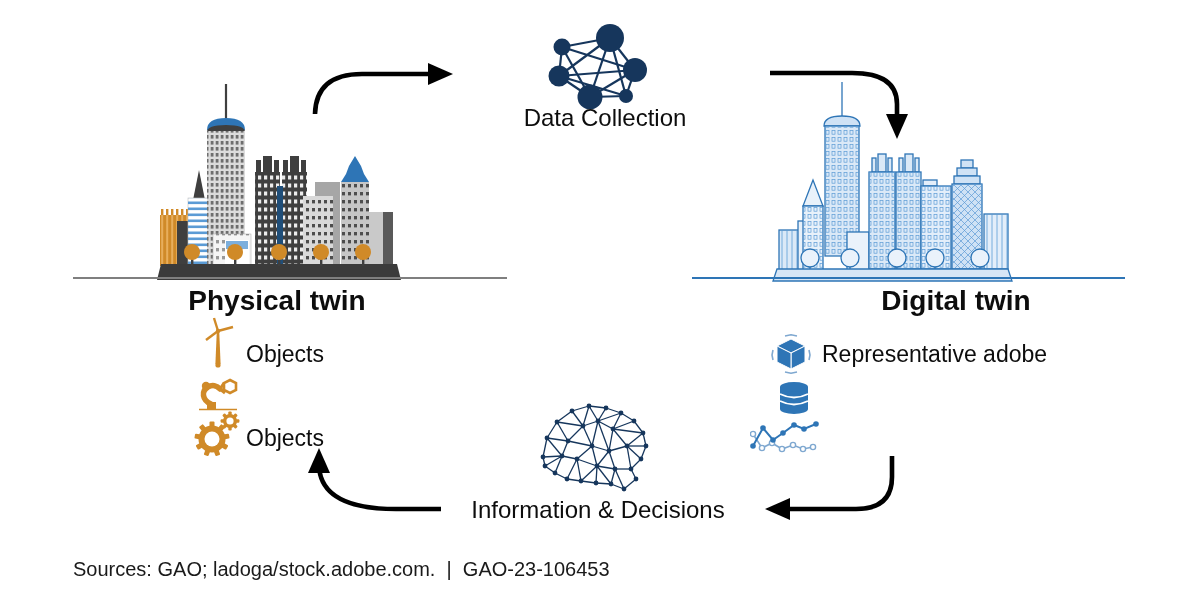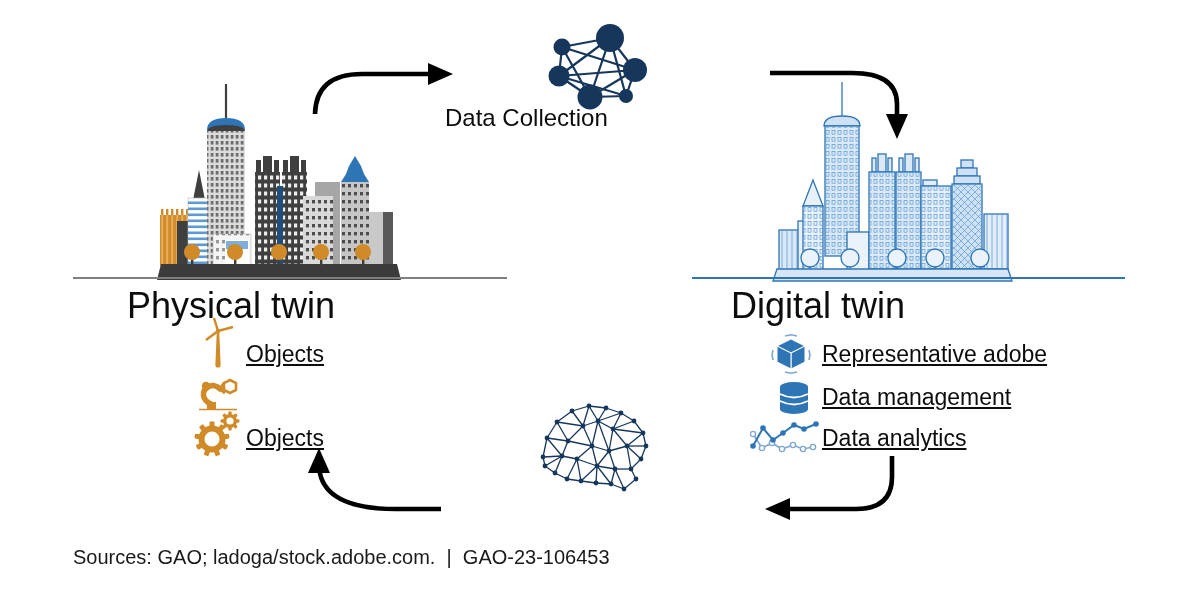--- a/index.html
+++ b/index.html
@@ -1,24 +1,24 @@
 <!DOCTYPE html>
 <html><head>
 <meta charset="utf-8">
 <style>
   html,body{margin:0;padding:0;background:#ffffff;}
   #canvas{
     position:relative;width:1200px;height:600px;background:#ffffff;
     font-family:"Liberation Sans", sans-serif;color:#111;overflow:hidden;
   }
   .abs{position:absolute;}
-  .title{font-size:36px;font-weight:normal;color:#0d0d0d;width:300px;}
-  .nodelabel{font-size:24px;color:#0d0d0d;text-align:left;width:320px;}
-  .itemlabel{font-size:23px;color:#0d0d0d;white-space:nowrap;text-decoration:underline;}
-  .source{font-size:20px;color:#1a1a1a;white-space:pre;}
+  .title{font-size:28px;font-weight:bold;color:#0d0d0d;text-align:center;width:300px;}
+  .nodelabel{font-size:24px;color:#0d0d0d;text-align:center;width:320px;}
+  .itemlabel{font-size:23px;color:#0d0d0d;white-space:nowrap;}
+  .source{font-size:20px;color:#1a1a1a;white-space:pre;margin-top:12px;}
   svg{display:block;}
 </style>
 </head>
 <body>
 
 <div id="canvas">
 
   <svg class="abs" style="left:0;top:0" width="1200" height="600" viewBox="0 0 1200 600">
     <g stroke="#000" stroke-width="4.6" fill="none" stroke-linecap="butt">
       <path d="M315,114 Q316,74 362,74 L431,74"></path>
@@ -183,21 +183,21 @@
         <line x1="132" y1="180" x2="132" y2="189"></line>
           <circle cx="132" cy="178" r="9"></circle>
         <line x1="170" y1="180" x2="170" y2="189"></line>
           <circle cx="170" cy="178" r="9"></circle>
         <line x1="215" y1="180" x2="215" y2="189"></line>
           <circle cx="215" cy="178" r="9"></circle>
       </g>
     </g>
   </svg>
   <div class="abs" style="left:692px;top:277px;width:433px;height:2px;background:#2e75b6"></div>
-  <div class="abs title" style="left:731px;top:285px">Digital twin</div>
+  <div class="abs title" style="left:806px;top:285px">Digital twin</div>
 
   <svg class="abs" style="left:543px;top:18px" width="118" height="92" viewBox="0 0 118 92" id="netIcon">
       <line x1="67" y1="20" x2="92" y2="52" stroke="#16365c" stroke-width="2.2"></line>
       <line x1="67" y1="20" x2="19" y2="29" stroke="#16365c" stroke-width="2.2"></line>
       <line x1="67" y1="20" x2="16" y2="58" stroke="#16365c" stroke-width="2.2"></line>
       <line x1="67" y1="20" x2="47" y2="79" stroke="#16365c" stroke-width="2.2"></line>
       <line x1="67" y1="20" x2="83" y2="78" stroke="#16365c" stroke-width="2.2"></line>
       <line x1="92" y1="52" x2="19" y2="29" stroke="#16365c" stroke-width="2.2"></line>
       <line x1="92" y1="52" x2="16" y2="58" stroke="#16365c" stroke-width="2.2"></line>
       <line x1="92" y1="52" x2="47" y2="79" stroke="#16365c" stroke-width="2.2"></line>
@@ -308,20 +308,21 @@
       <circle cx="63" cy="21" r="2.4" fill="#16365c"></circle>
       <circle cx="78" cy="29" r="2.4" fill="#16365c"></circle>
       <circle cx="92" cy="46" r="2.4" fill="#16365c"></circle>
       <circle cx="74" cy="51" r="2.4" fill="#16365c"></circle>
       <circle cx="57" cy="46" r="2.4" fill="#16365c"></circle>
       <circle cx="42" cy="59" r="2.4" fill="#16365c"></circle>
       <circle cx="62" cy="66" r="2.4" fill="#16365c"></circle>
       <circle cx="80" cy="69" r="2.4" fill="#16365c"></circle>
       <circle cx="27" cy="56" r="2.4" fill="#16365c"></circle>
     </svg>
+  <div class="abs nodelabel" style="left:438px;top:496px">Information &amp; Decisions</div>
 
   <svg class="abs" style="left:200px;top:316px" width="36" height="52" viewBox="0 0 36 52">
     <g stroke="#d08a28" fill="none">
       <line x1="18" y1="15" x2="14" y2="2" stroke-width="2.4"></line>
       <line x1="18" y1="15" x2="33" y2="11" stroke-width="2.4"></line>
       <line x1="18" y1="15" x2="6" y2="24" stroke-width="2.4"></line>
       <circle cx="18" cy="15" r="2.2" fill="#d08a28" stroke="none"></circle>
       <polygon points="16.8,15 19.2,15 20.6,48 15.4,48" fill="#d08a28" stroke="none"></polygon>
       <circle cx="18" cy="49" r="2.6" fill="#d08a28" stroke="none"></circle>
     </g>
@@ -388,21 +389,20 @@
     <g fill="#2e75b6">
       <path d="M3,7 L31,7 L31,29 L3,29 Z"></path>
       <ellipse cx="17" cy="7" rx="14" ry="5"></ellipse>
       <ellipse cx="17" cy="29" rx="14" ry="5"></ellipse>
     </g>
     <g stroke="#ffffff" stroke-width="1.8" fill="none">
       <path d="M3,14 Q17,21 31,14"></path>
       <path d="M3,21 Q17,28 31,21"></path>
     </g>
   </svg>
-  <div class="abs itemlabel" style="left:822px;top:384px">Data management</div>
 
   <svg class="abs" style="left:750px;top:420px" width="70" height="34" viewBox="0 0 70 34">
     <g stroke="#7fa8d0" stroke-width="1.6" fill="none">
       <polyline points="3,14 12,28 22,23 32,29 43,25 53,29 63,27"></polyline>
     </g>
     <g fill="#ffffff" stroke="#7fa8d0" stroke-width="1.4">
       <circle cx="3" cy="14" r="2.6"></circle>
         <circle cx="12" cy="28" r="2.6"></circle>
         <circle cx="22" cy="23" r="2.6"></circle>
       <circle cx="32" cy="29" r="2.6"></circle>
@@ -416,16 +416,15 @@
     <g fill="#2e75b6">
       <circle cx="3" cy="26" r="2.8"></circle>
         <circle cx="13" cy="8" r="2.8"></circle>
         <circle cx="23" cy="20" r="2.8"></circle>
       <circle cx="33" cy="13" r="2.8"></circle>
         <circle cx="44" cy="5" r="2.8"></circle>
         <circle cx="54" cy="9" r="2.8"></circle>
         <circle cx="66" cy="4" r="2.8"></circle>
     </g>
   </svg>
-  <div class="abs itemlabel" style="left:822px;top:425px">Data analytics</div>
 
   <div class="abs source" style="left:73px;top:546px">Sources: GAO; ladoga/stock.adobe.com.  |  GAO-23-106453</div>
 </div>
 
 </body></html>

